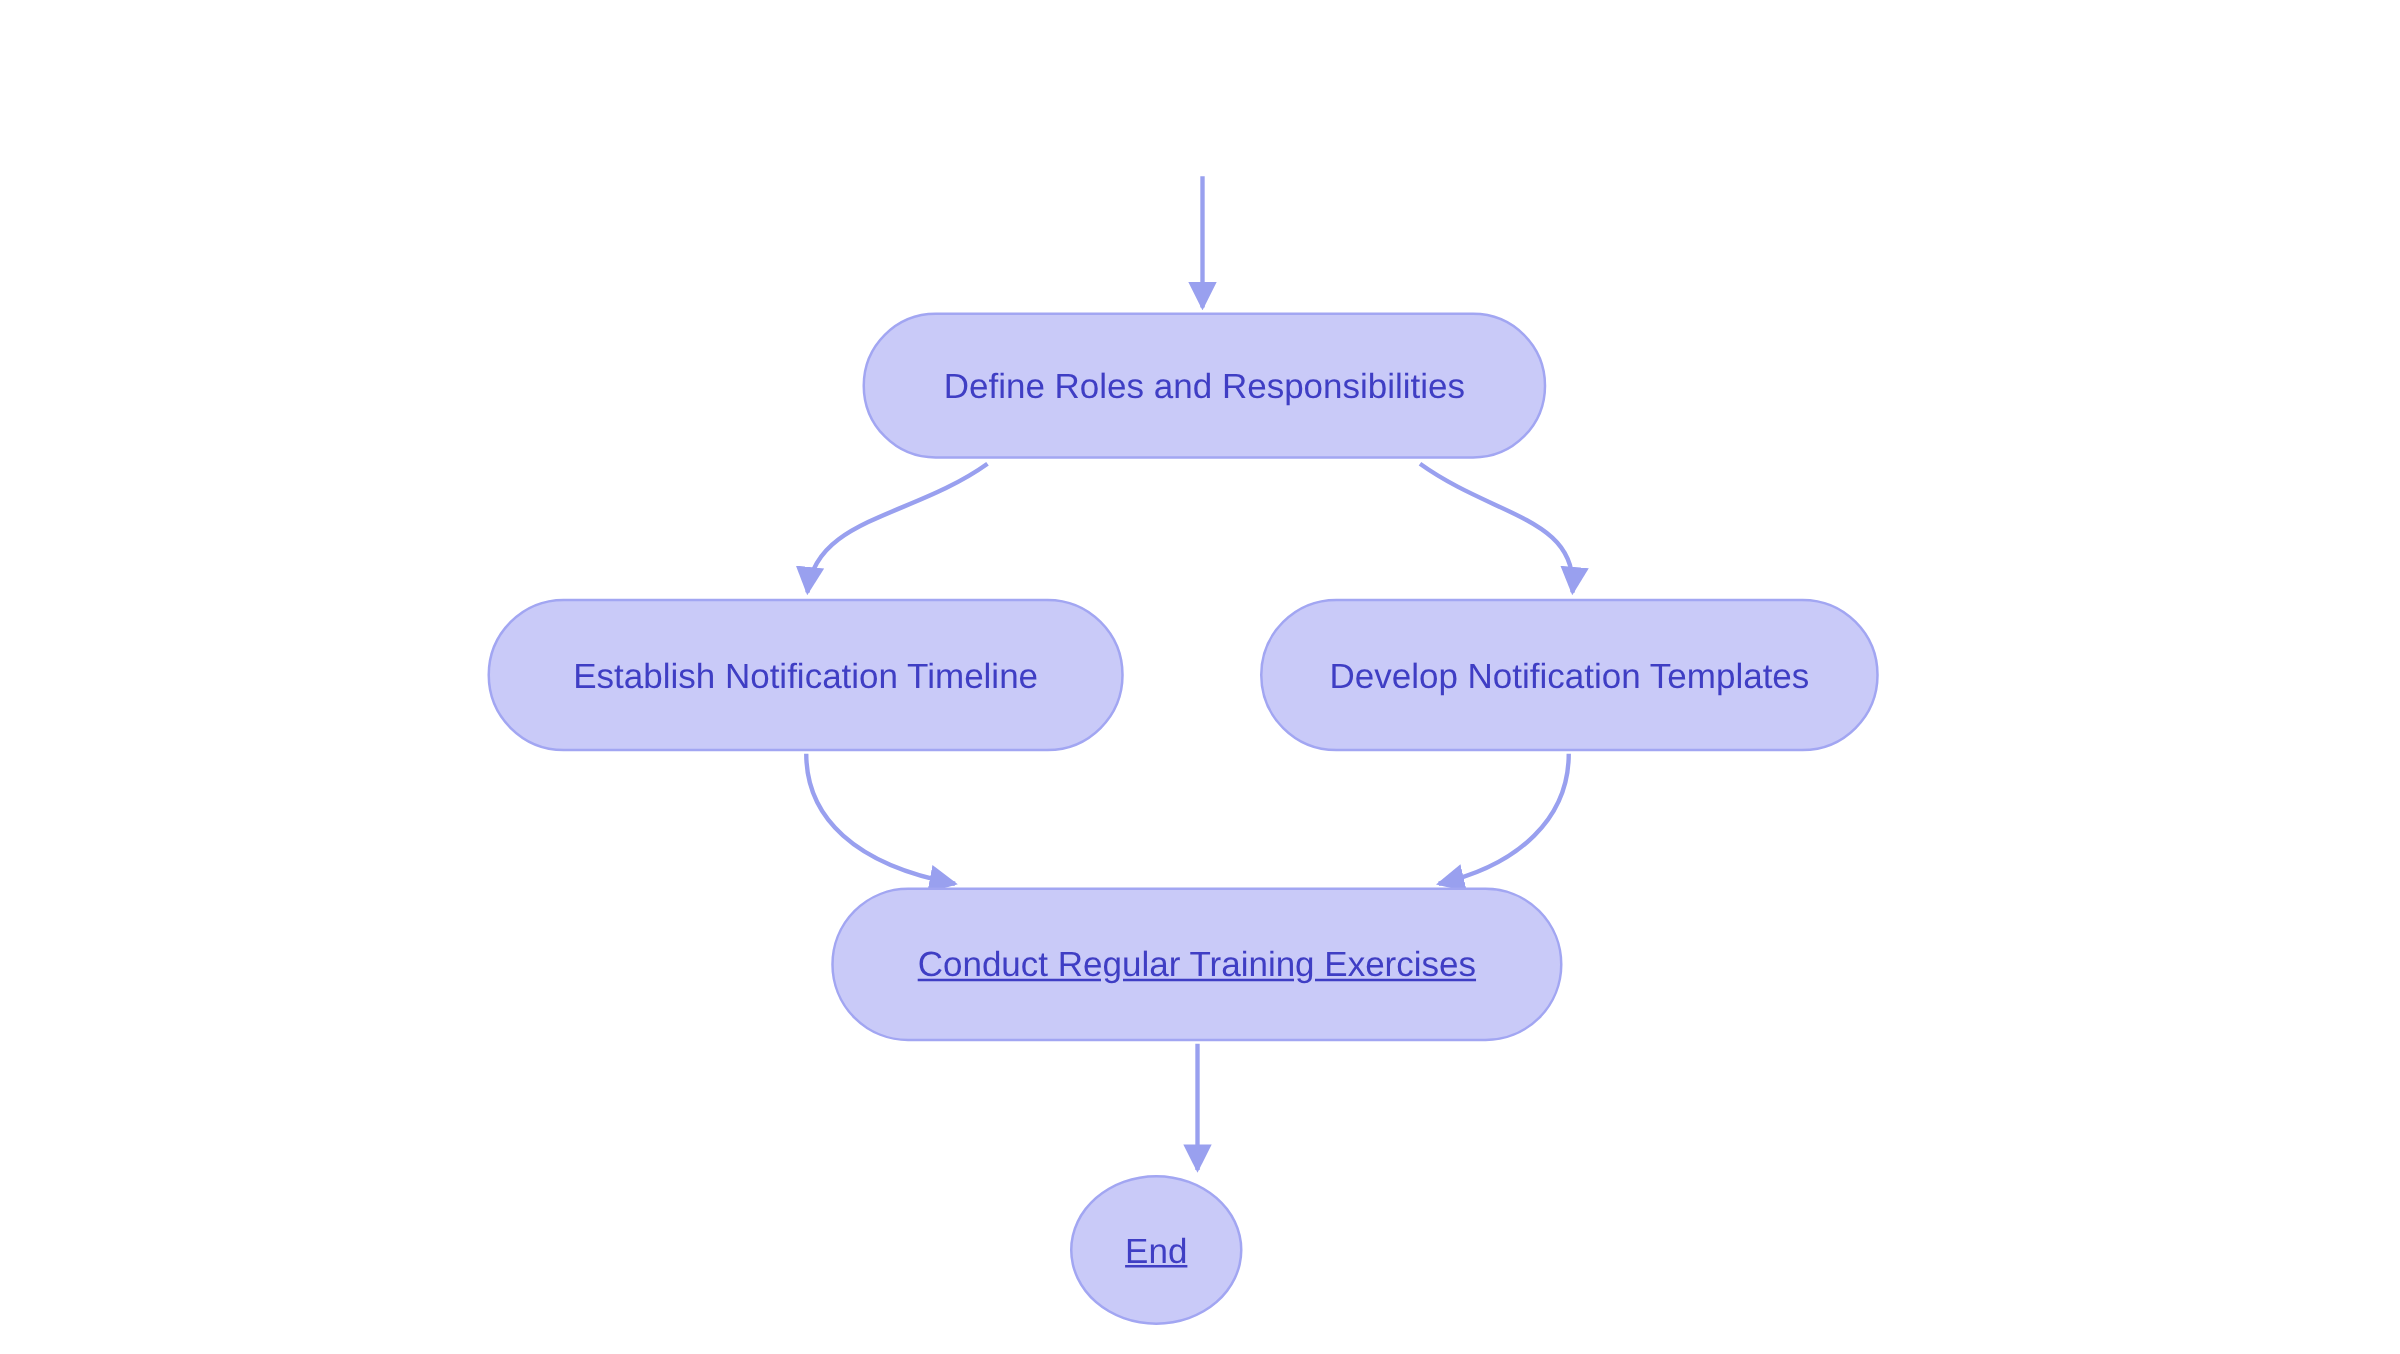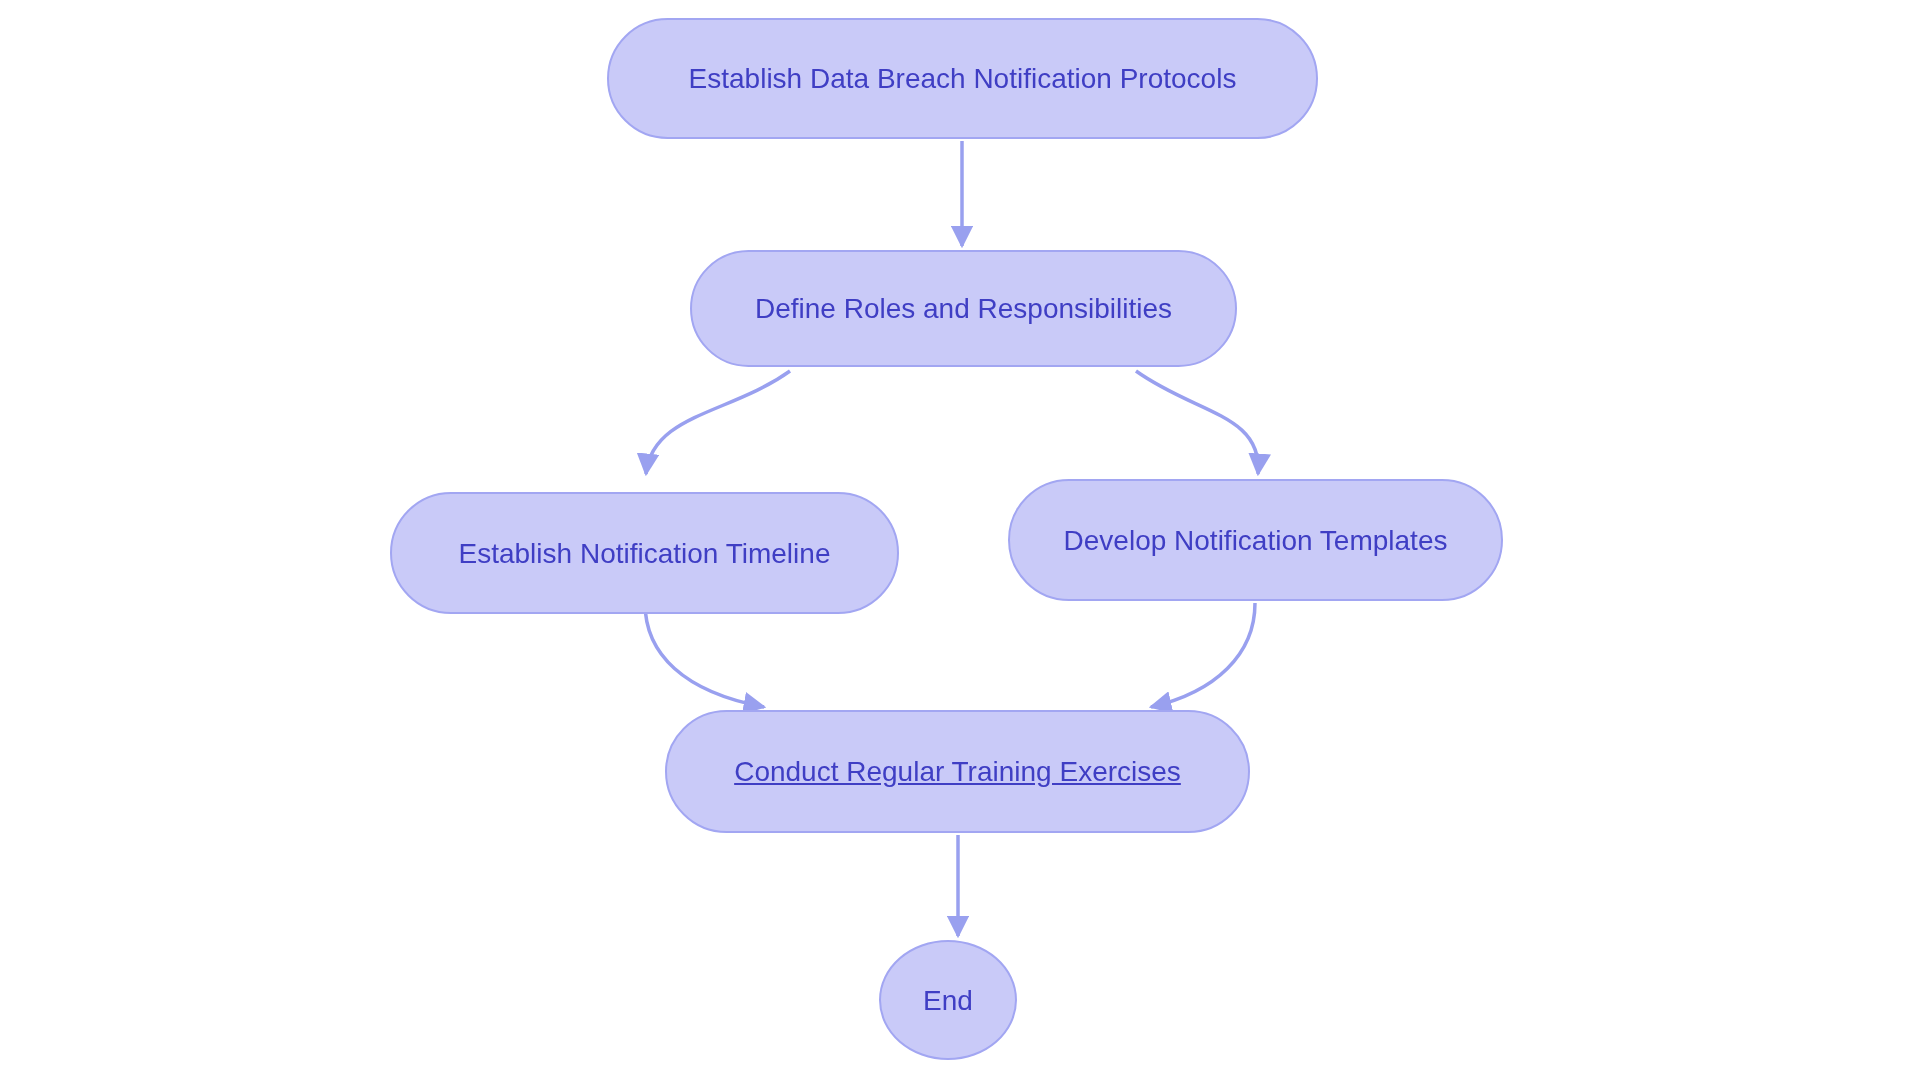--- a/index.html
+++ b/index.html
@@ -34,24 +34,24 @@
     color:var(--node-text);
     font-size:28px;
     line-height:1.25;
     text-align:center;
     padding:0 36px;
   }
   .stadium{border-radius:999px;}
   .circle{border-radius:50%;padding:0;}
   .node-protocols {left:607px; top:18px;  width:711px; height:121px;}
   .node-roles     {left:690px; top:250px; width:547px; height:117px;}
-  .node-timeline  {left:390px; top:479px; width:509px; height:122px;margin-top:13px;}
+  .node-timeline  {left:390px; top:479px; width:509px; height:122px;}
   .node-templates {left:1008px;top:479px; width:495px; height:122px;}
   .node-training  {left:665px; top:710px; width:585px; height:123px;text-decoration:underline;}
-  .node-end       {left:879px; top:940px; width:138px; height:120px;}
+  .node-end       {left:856px; top:940px; width:138px; height:120px;text-decoration:underline;}
   .node-label{display:block;}
 </style>
 </head>
 <body>
 
 <div class="canvas">
 
   <svg class="edge-layer" viewBox="0 0 1920 1083" xmlns="http://www.w3.org/2000/svg">
     <defs>
       <marker id="arrowhead" viewBox="0 0 10 10" refX="9" refY="5" markerWidth="6.5" markerHeight="6.5" orient="auto">
@@ -59,23 +59,20 @@
       </marker>
     </defs>
     <path class="edge" d="M 962,141 L 962,246" marker-end="url(#arrowhead)"></path>
     <path class="edge" d="M 790,371 C 730,414 652,414 646,474" marker-end="url(#arrowhead)"></path>
     <path class="edge" d="M 1136,371 C 1196,414 1263,414 1258,474" marker-end="url(#arrowhead)"></path>
     <path class="edge" d="M 645,603 C 645,654 684,692 764,707" marker-end="url(#arrowhead)"></path>
     <path class="edge" d="M 1255,603 C 1255,654 1216,692 1151,707" marker-end="url(#arrowhead)"></path>
     <path class="edge" d="M 958,835 L 958,936" marker-end="url(#arrowhead)"></path>
   </svg>
 
-  <div class="node stadium node-protocols">
-    <span class="node-label">Establish Data Breach Notification Protocols</span>
-  </div>
 
   <div class="node stadium node-roles">
     <span class="node-label">Define Roles and Responsibilities</span>
   </div>
 
   <div class="node stadium node-timeline">
     <span class="node-label">Establish Notification Timeline</span>
   </div>
 
   <div class="node stadium node-templates">

